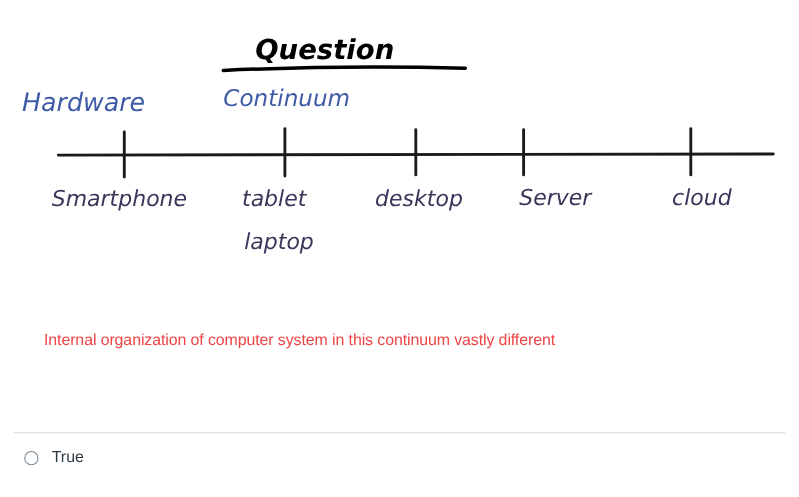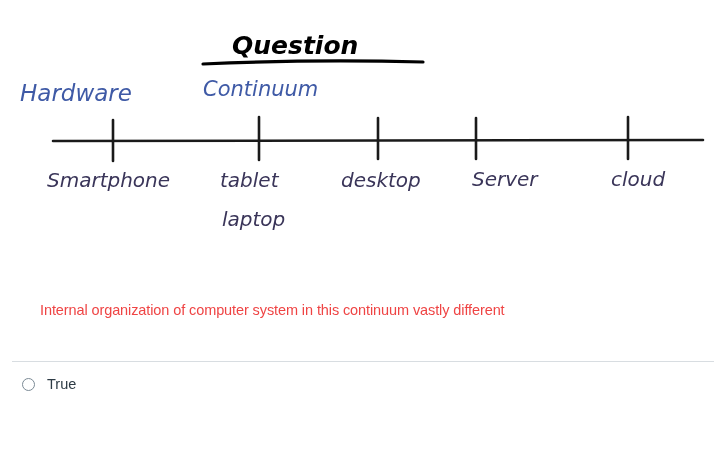--- a/index.html
+++ b/index.html
@@ -60,20 +60,21 @@
     width: 702px;
   }
   .answer-row {
     display: flex;
     align-items: center;
     height: 45px;
     border-top: 1px solid #d8dde1;
     padding-left: 10px;
     box-sizing: border-box;
     cursor: pointer;
+    margin-top: 32px;
   }
   .radio {
     width: 11px;
     height: 11px;
     border: 1.3px solid #7b8a95;
     border-radius: 50%;
     background: #ffffff;
     flex: 0 0 auto;
     margin-right: 12px;
   }

